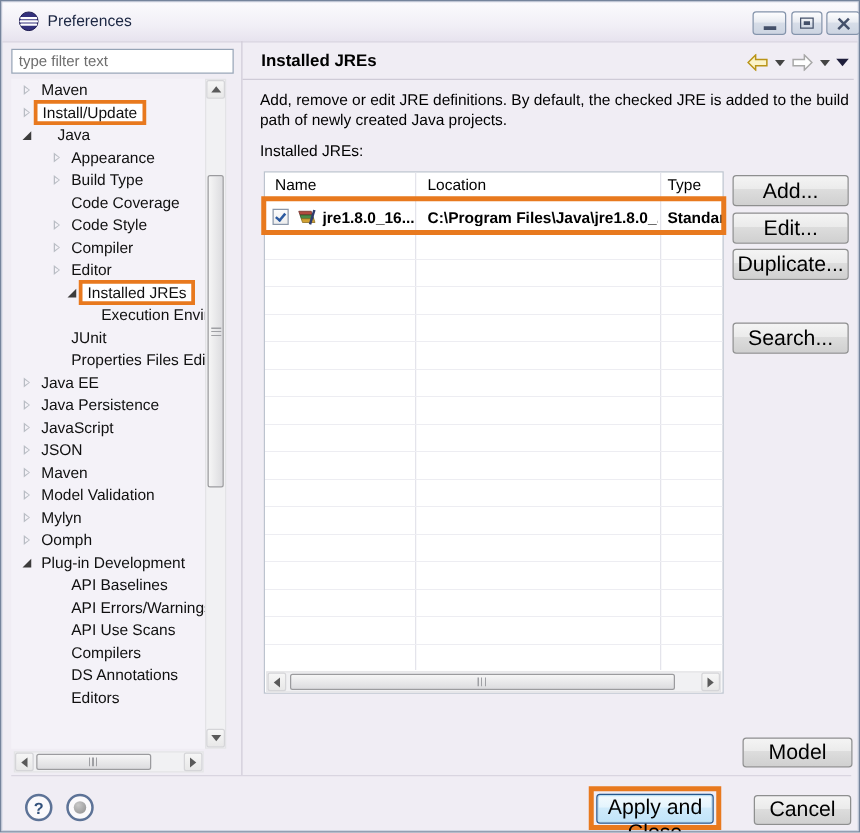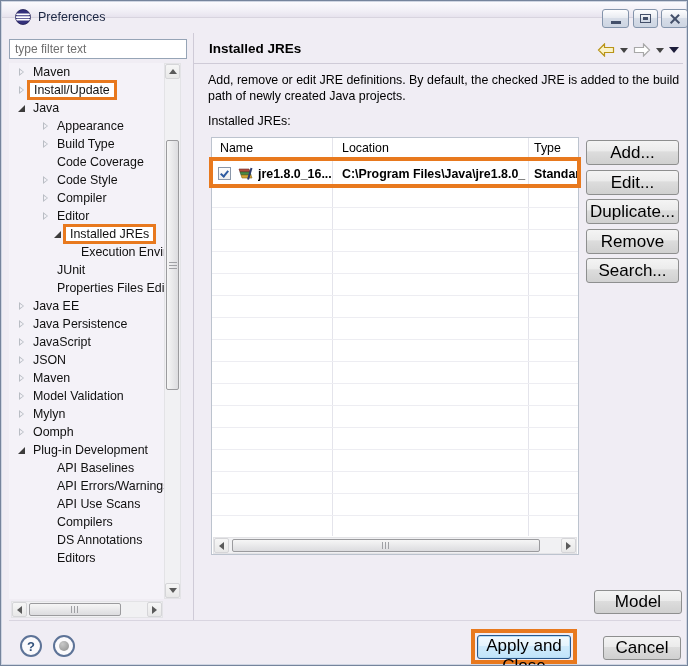--- a/index.html
+++ b/index.html
@@ -5,21 +5,21 @@
   * { box-sizing: border-box; margin: 0; padding: 0; }
   html,body { width:688px; height:666px; font-family:"Liberation Sans", sans-serif; }
   .window{
     position:absolute; left:0; top:0; width:688px; height:666px;
     background:#f0edf4; border:1px solid #75849c;
     box-shadow: inset 0 0 0 1px #cfd5e2;
     overflow:hidden;
   }
   
   .titlebar{
-    position:absolute; left:1px; top:1px; right:1px; height:16px;
+    position:absolute; left:1px; top:1px; right:1px; height:32px;
     background:linear-gradient(to bottom,#fbfafd 0%,#f1eff6 60%,#e7e3ee 100%);
     border-bottom:1px solid #d8d4df;
   }
   .title-text{ position:absolute; left:36px; top:8px; font-size:12.5px; color:#1c2743; }
   .eclipse-logo{ position:absolute; left:13px; top:7px; width:16px; height:16px; }
   .winbtn{
     position:absolute; top:7px; height:19px; border:1px solid #8494ab; border-radius:3px;
     background:linear-gradient(to bottom,#fdfdfe 0%,#e9ecf2 45%,#d7dde8 50%,#cdd5e2 100%);
     display:flex; align-items:center; justify-content:center; cursor:default;
   }
@@ -154,21 +154,21 @@
 
   <div class="tree">
       <div class="tree-item" style="padding-left: 8px;">
         <span class="expander collapsed"></span>
         <span class="tree-label">Maven</span>
       </div>
       <div class="tree-item" style="padding-left: 8px;">
         <span class="expander collapsed"></span>
         <span class="tree-label hl">Install/Update</span>
       </div>
-      <div class="tree-item" style="padding-left: 8px;">
+      <div class="tree-item" style="padding-left: 8px; gap: 13px;">
         <span class="expander expanded"></span>
         <span class="tree-label">Java</span>
       </div>
       <div class="tree-item" style="padding-left: 32px;">
         <span class="expander collapsed"></span>
         <span class="tree-label">Appearance</span>
       </div>
       <div class="tree-item" style="padding-left: 32px;">
         <span class="expander collapsed"></span>
         <span class="tree-label">Build Type</span>
@@ -347,21 +347,20 @@
         </div>
       <div class="sb-thumb-h" style="left:18px; width:308px;">
           <span class="grip-h"></span>
         </div>
     </div>
   </div>
 
   <button class="btn side-btn" style="top:139px;">Add...</button>
   <button class="btn side-btn" style="top:169px;">Edit...</button>
   <button class="btn side-btn" style="top:198px;">Duplicate...</button>
-  <button class="btn side-btn" style="top:228px;">Remove</button>
   <button class="btn side-btn" style="top:257px;">Search...</button>
 
   <button class="btn btn-apply">Model</button>
 
   <div class="footer-sep"></div>
   <div class="round-btn" style="left:19px;">
       <span class="help-q">?</span>
     </div>
   <div class="round-btn" style="left:52px;">
       <span class="rec-dot"></span>

